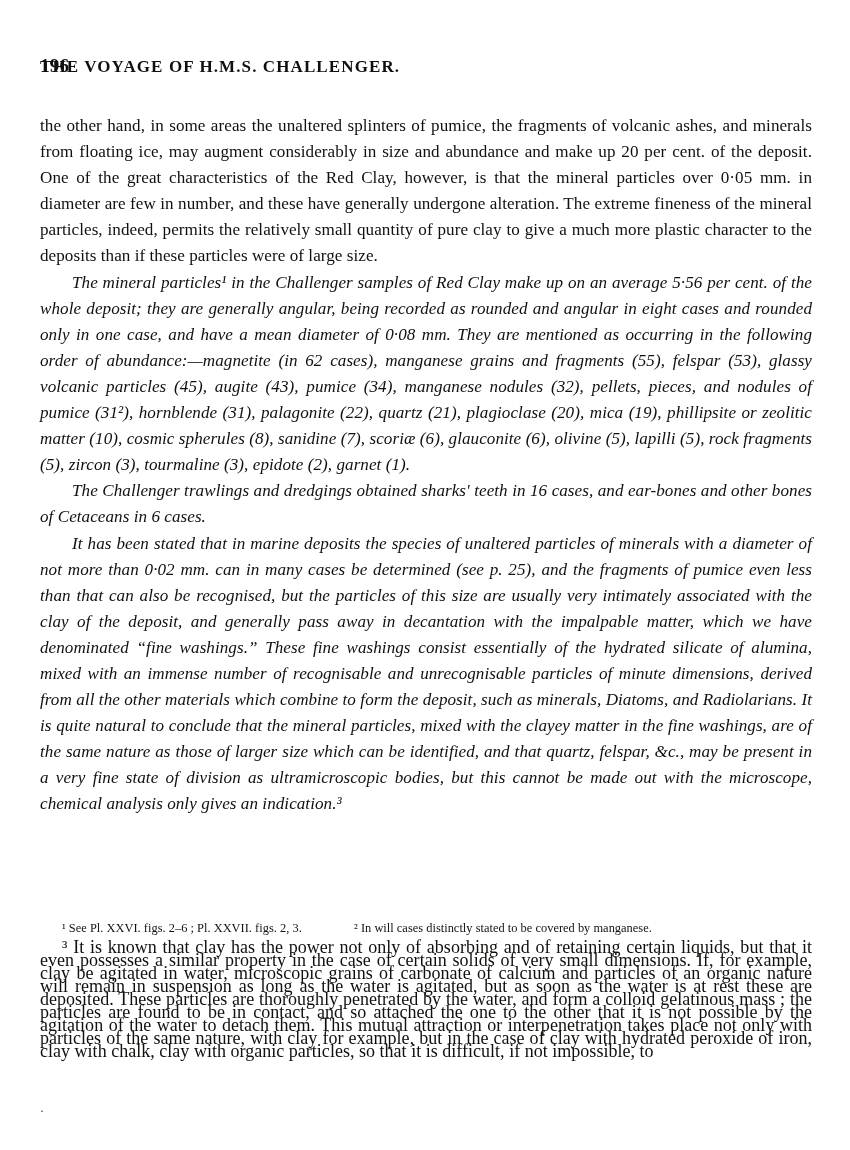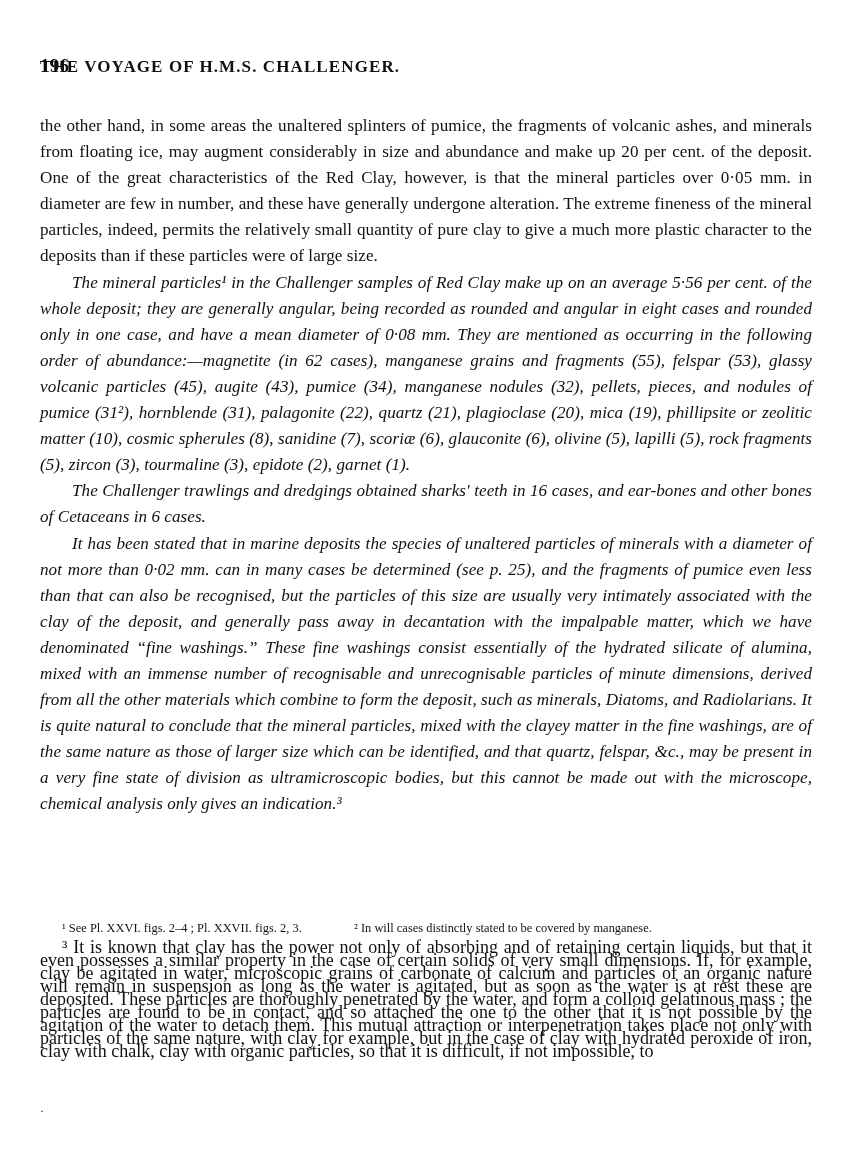--- a/index.html
+++ b/index.html
@@ -119,21 +119,21 @@
   <div class="body-block">
     <p class="para">the other hand, in some areas the unaltered splinters of pumice, the fragments of volcanic ashes, and minerals from floating ice, may augment considerably in size and abundance and make up 20 per cent. of the deposit.   One of the great characteristics of the Red Clay, however, is that the mineral particles over 0·05 mm. in diameter are few in number, and these have generally undergone alteration.   The extreme fineness of the mineral particles, indeed, permits the relatively small quantity of pure clay to give a much more plastic character to the deposits than if these particles were of large size.</p>
     <p class="para indent">The mineral particles¹ in the Challenger samples of Red Clay make up on an average 5·56 per cent. of the whole deposit; they are generally angular, being recorded as rounded and angular in eight cases and rounded only in one case, and have a mean diameter of 0·08 mm.   They are mentioned as occurring in the following order of abundance:—magnetite (in 62 cases), manganese grains and fragments (55), felspar (53), glassy volcanic particles (45), augite (43), pumice (34), manganese nodules (32), pellets, pieces, and nodules of pumice (31²), hornblende (31), palagonite (22), quartz (21), plagioclase (20), mica (19), phillipsite or zeolitic matter (10), cosmic spherules (8), sanidine (7), scoriæ (6), glauconite (6), olivine (5), lapilli (5),  rock fragments (5), zircon (3), tourmaline (3), epidote (2), garnet (1).</p>
     <p class="para indent">The Challenger trawlings and dredgings obtained sharks' teeth in 16 cases, and ear-bones and other bones of Cetaceans in 6 cases.</p>
     <p class="para indent">It has been stated that in marine deposits the species of unaltered particles of minerals with a diameter of not more than 0·02 mm. can in many cases be determined (see p. 25), and the fragments of pumice even less than that can also be recognised, but the particles of this size are usually very intimately associated with the clay of the deposit, and generally pass away in decantation with the impalpable matter, which we have denominated “fine washings.”   These fine washings consist essentially of the hydrated silicate of alumina, mixed with an immense number of recognisable and unrecognisable particles of minute dimensions, derived from all the other materials which combine to form the deposit, such as minerals, Diatoms, and Radiolarians.   It is quite natural to conclude that the mineral particles, mixed with the clayey matter in the fine washings, are of the same nature as those of larger size which can be identified, and that quartz, felspar, &amp;c., may be present in a very fine state of division as ultramicroscopic bodies, but this cannot be made out with the microscope, chemical analysis only gives an indication.³</p>
   </div>
 
   <div class="footnotes">
 
     <p class="fn first">
-      <span>¹ See Pl. XXVI. figs. 2–4 ; Pl. XXVII. figs. 2, 3.</span>
+      <span>¹ See Pl. XXVI. figs. 2–6 ; Pl. XXVII. figs. 2, 3.</span>
       <span class="fn-sep"></span>
       <span>² In will cases distinctly stated to be covered by manganese.</span>
     </p>
     <p class="fn2 first-line">³ It is known that clay has the power not only of absorbing and of retaining certain liquids, but that it even possesses a similar property in the case of certain solids of very small dimensions.   If, for example, clay be agitated in water, microscopic grains of carbonate of calcium and particles of an organic nature will remain in suspension as long as the water is agitated, but as soon as the water is at rest these are deposited.   These particles are thoroughly penetrated by the water, and form a colloid gelatinous mass ; the particles are found to be in contact, and so attached the one to the other that it is not possible by the agitation of the water to detach them.   This mutual attraction or interpenetration takes place not only with particles of the same nature, with clay for example, but in the case of clay with hydrated peroxide of iron, clay with chalk, clay with organic particles, so that it is difficult, if not impossible, to</p>
   </div>
 
   <div class="tail-mark">·</div>
 
 </div>
 

